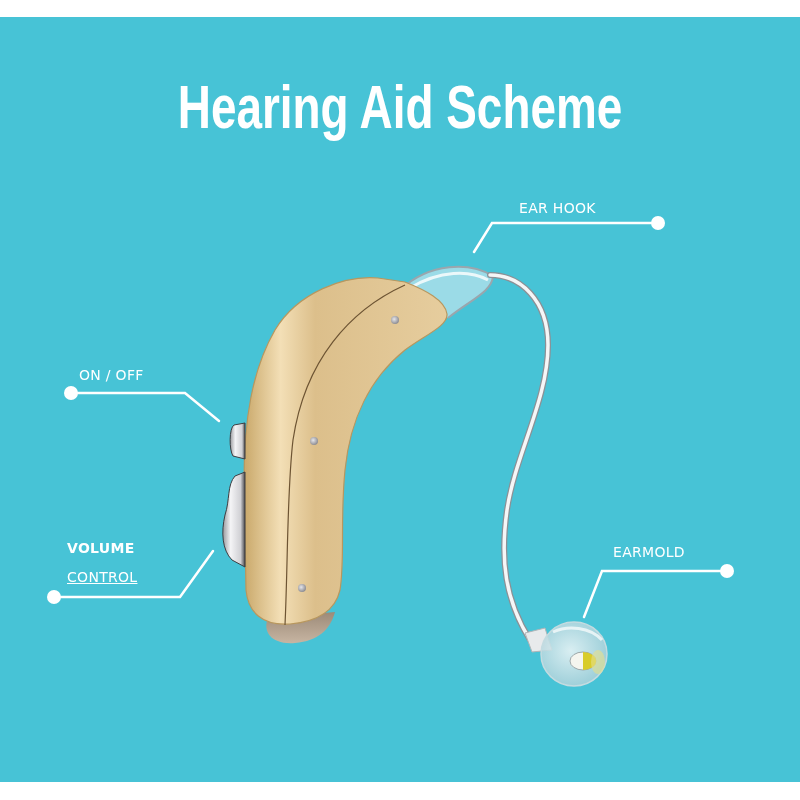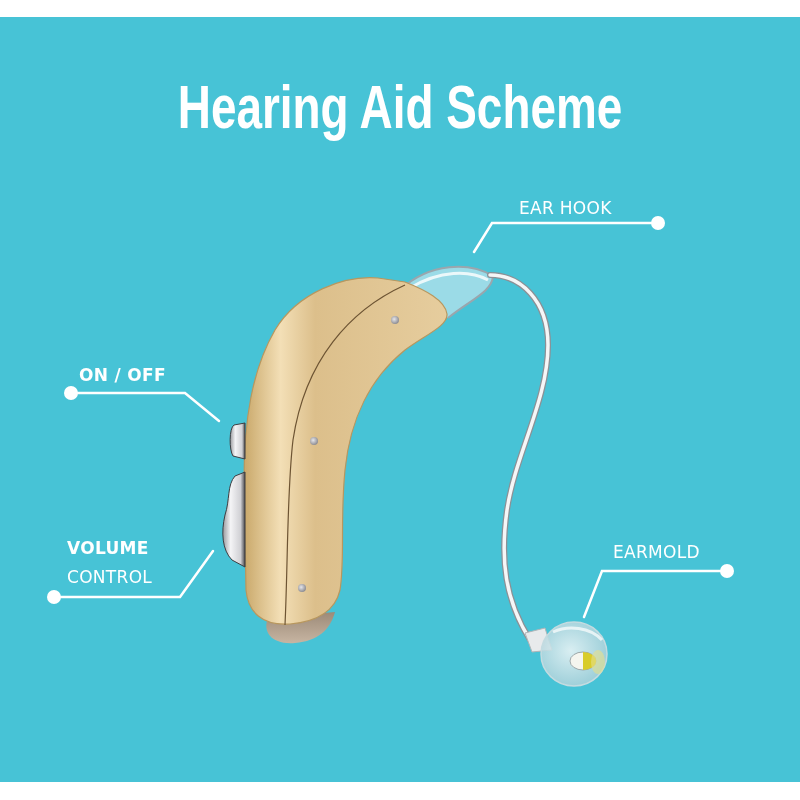--- a/index.html
+++ b/index.html
@@ -9,21 +9,21 @@
       background: #47c3d6;
     }
     .title {
       position: absolute; left: 0; top: 62px; width: 800px; text-align: center;
       color: #ffffff; font-family: "Liberation Sans", sans-serif; font-weight: bold;
       font-size: 62px; letter-spacing: 0px; line-height: 90px;
       transform: scaleX(0.74); transform-origin: 400px 0;
     }
     .label {
       position: absolute; color: #ffffff;
-      font-family: "DejaVu Sans", sans-serif; font-size: 17px; line-height: 30px;
+      font-family: "DejaVu Sans", sans-serif; font-size: 14px; line-height: 30px;
       letter-spacing: 0.3px; white-space: nowrap;
     }
     svg.art { position: absolute; left: 0; top: 0; }
   </style>
 </head>
 <body>
 
 <div class="panel"></div>
 
 <div class="title">Hearing Aid Scheme</div>
@@ -95,16 +95,16 @@
   </g>
   <g fill="#ffffff">
     <circle cx="658" cy="223" r="7"></circle>
     <circle cx="71" cy="393" r="7"></circle>
     <circle cx="54" cy="597" r="7"></circle>
     <circle cx="727" cy="571" r="7"></circle>
   </g>
 </svg>
 
 <div class="label" style="left:519px; top:193px;">EAR HOOK</div>
-<div class="label" style="left:79px; top:360px;font-weight:bold;">ON / OFF</div>
+<div class="label" style="left:79px; top:360px;">ON / OFF</div>
 <div class="label" style="left:67px; top:533px;font-weight:bold;">VOLUME</div>
-<div class="label" style="left:67px; top:562px;">CONTROL</div>
+<div class="label" style="left:67px; top:562px;text-decoration:underline;">CONTROL</div>
 <div class="label" style="left:613px; top:537px;">EARMOLD</div>
 
 </body></html>

